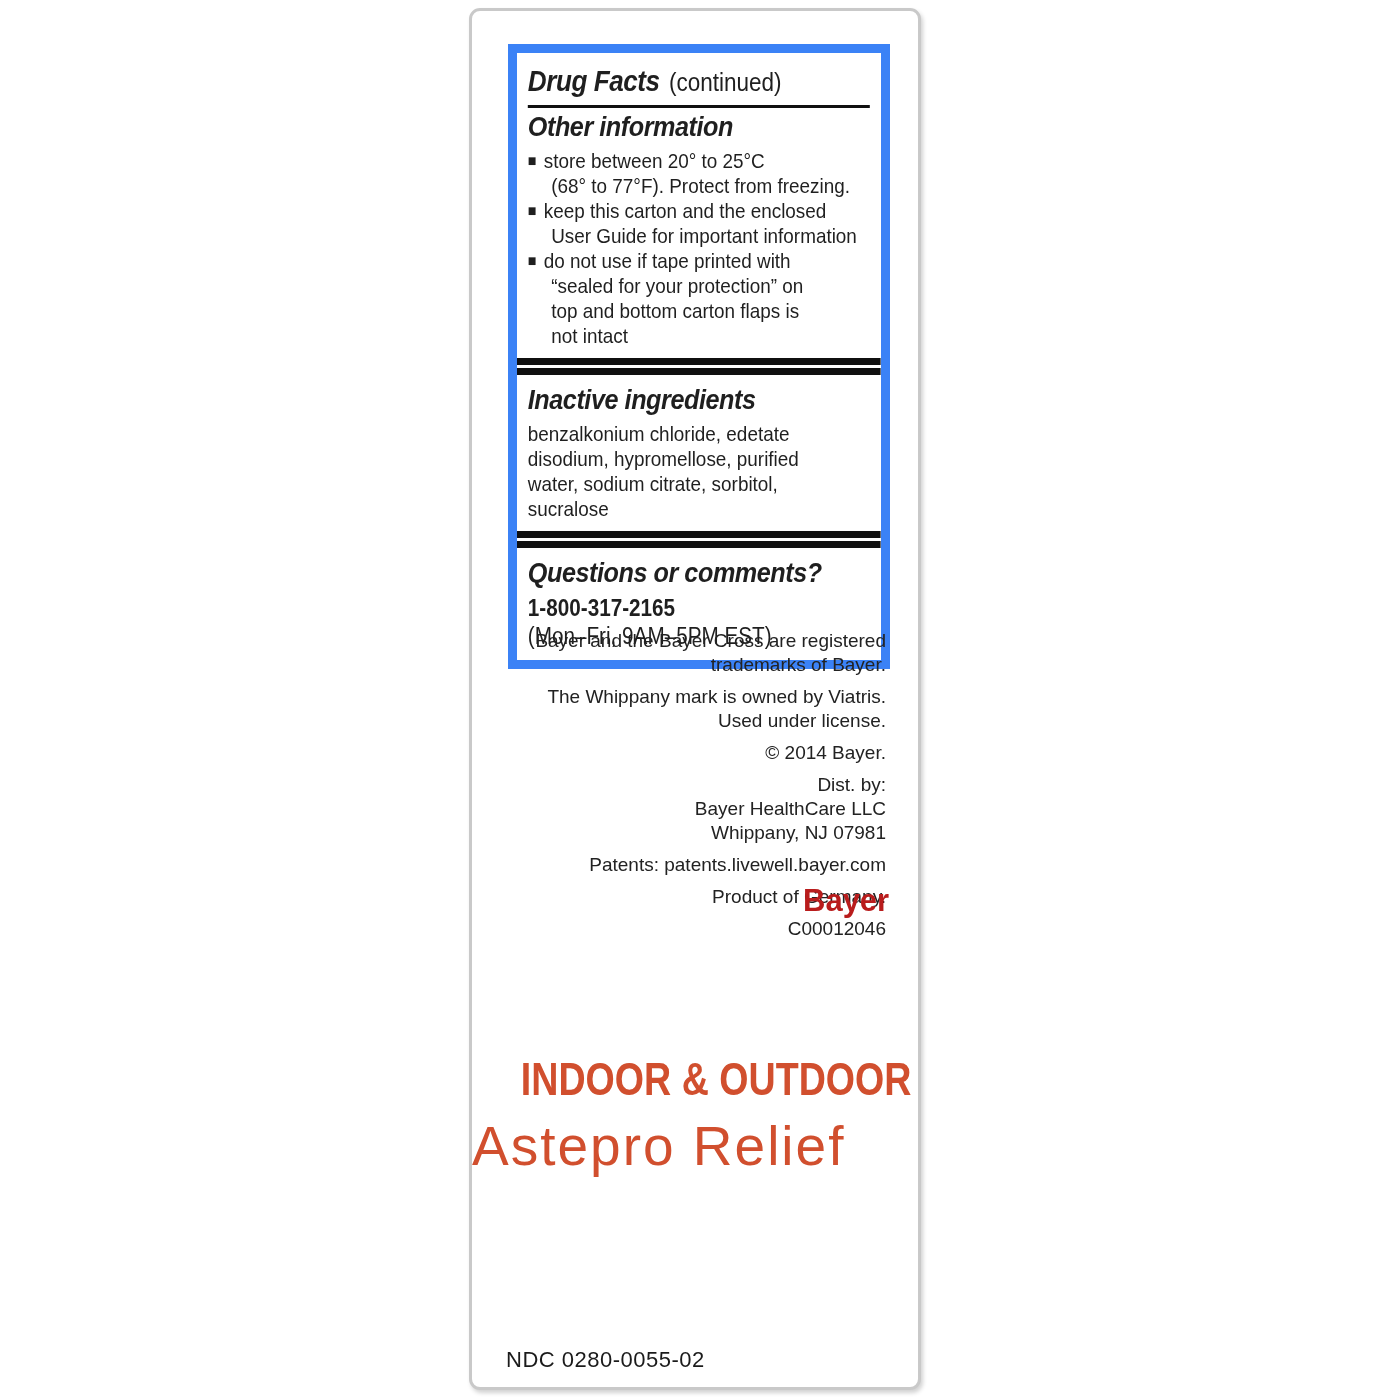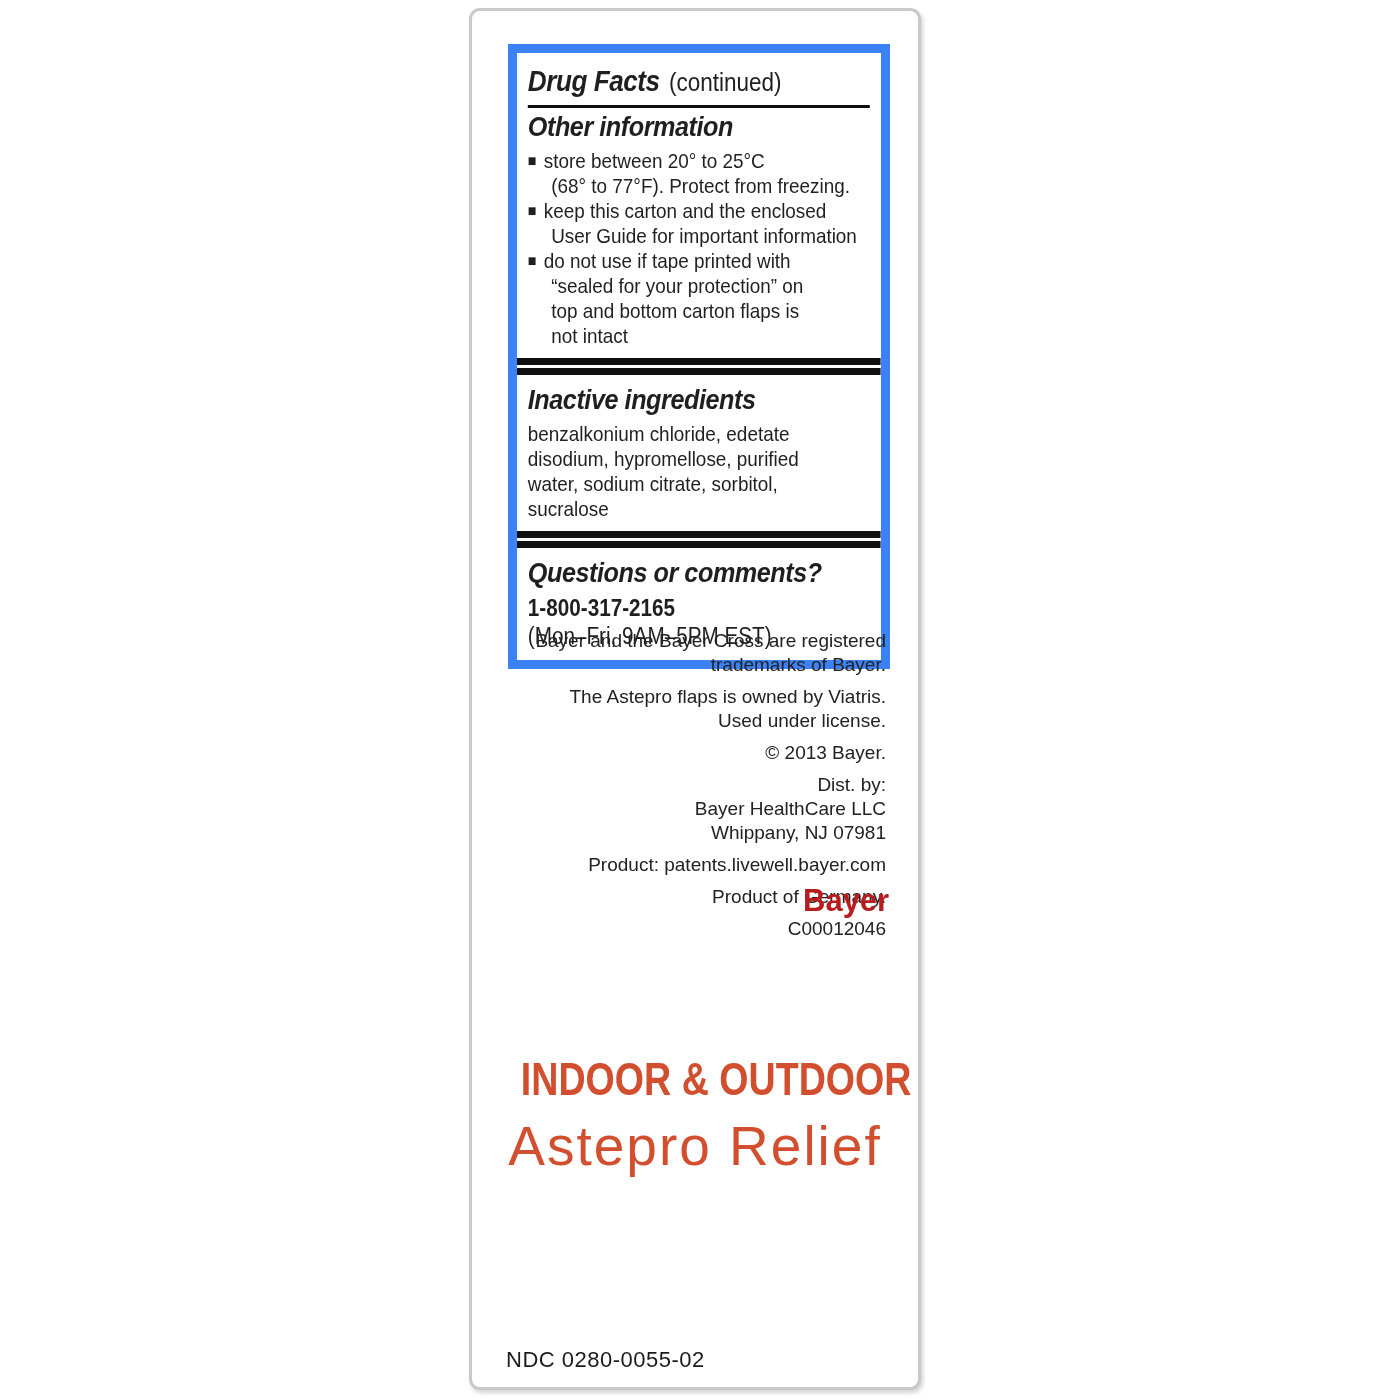--- a/index.html
+++ b/index.html
@@ -102,21 +102,20 @@
     letter-spacing: 0px;
     color: #b91c1c;
   }
 
   
   .branding {
     position: absolute;
     left: 0;
     top: 1040px;
     width: 100%;
-    text-align: center;
   }
   .brand1 {
     display: inline-block;
     color: var(--accent, #d14f2e);
     font-weight: 800;
     font-size: 47px;
     letter-spacing: 0px;
     transform: scaleX(0.80);
     transform-origin: center top;
     white-space: nowrap;
@@ -188,27 +187,27 @@
           <div class="q-phone">1-800-317-2165</div>
           <div class="q-hours">(Mon–Fri, 9AM–5PM EST)</div>
         </div>
 
       </div>
     </div>
 
     <div class="legal">
       <p class="pre">Bayer and the Bayer Cross are registered
 trademarks of Bayer.</p>
-      <p class="pre">The Astepro flaps is owned by Viatris.
+      <p class="pre">The Whippany mark is owned by Viatris.
 Used under license.</p>
-      <p>© 2013 Bayer.</p>
+      <p>© 2014 Bayer.</p>
       <p class="pre">Dist. by:
 Bayer HealthCare LLC
 Whippany, NJ 07981</p>
-      <p>Product: patents.livewell.bayer.com</p>
+      <p>Patents: patents.livewell.bayer.com</p>
       <p>Product of Germany.</p>
       <p>C00012046</p>
     </div>
 
     <div class="bayer-logo">Bayer</div>
 
     <div class="branding">
       <div>
         <span class="brand1">INDOOR &amp; OUTDOOR</span>
       </div>

